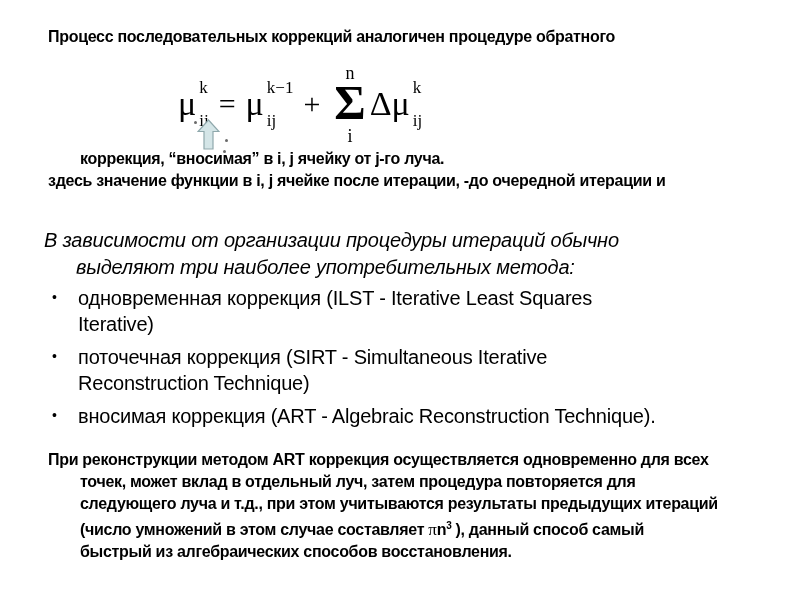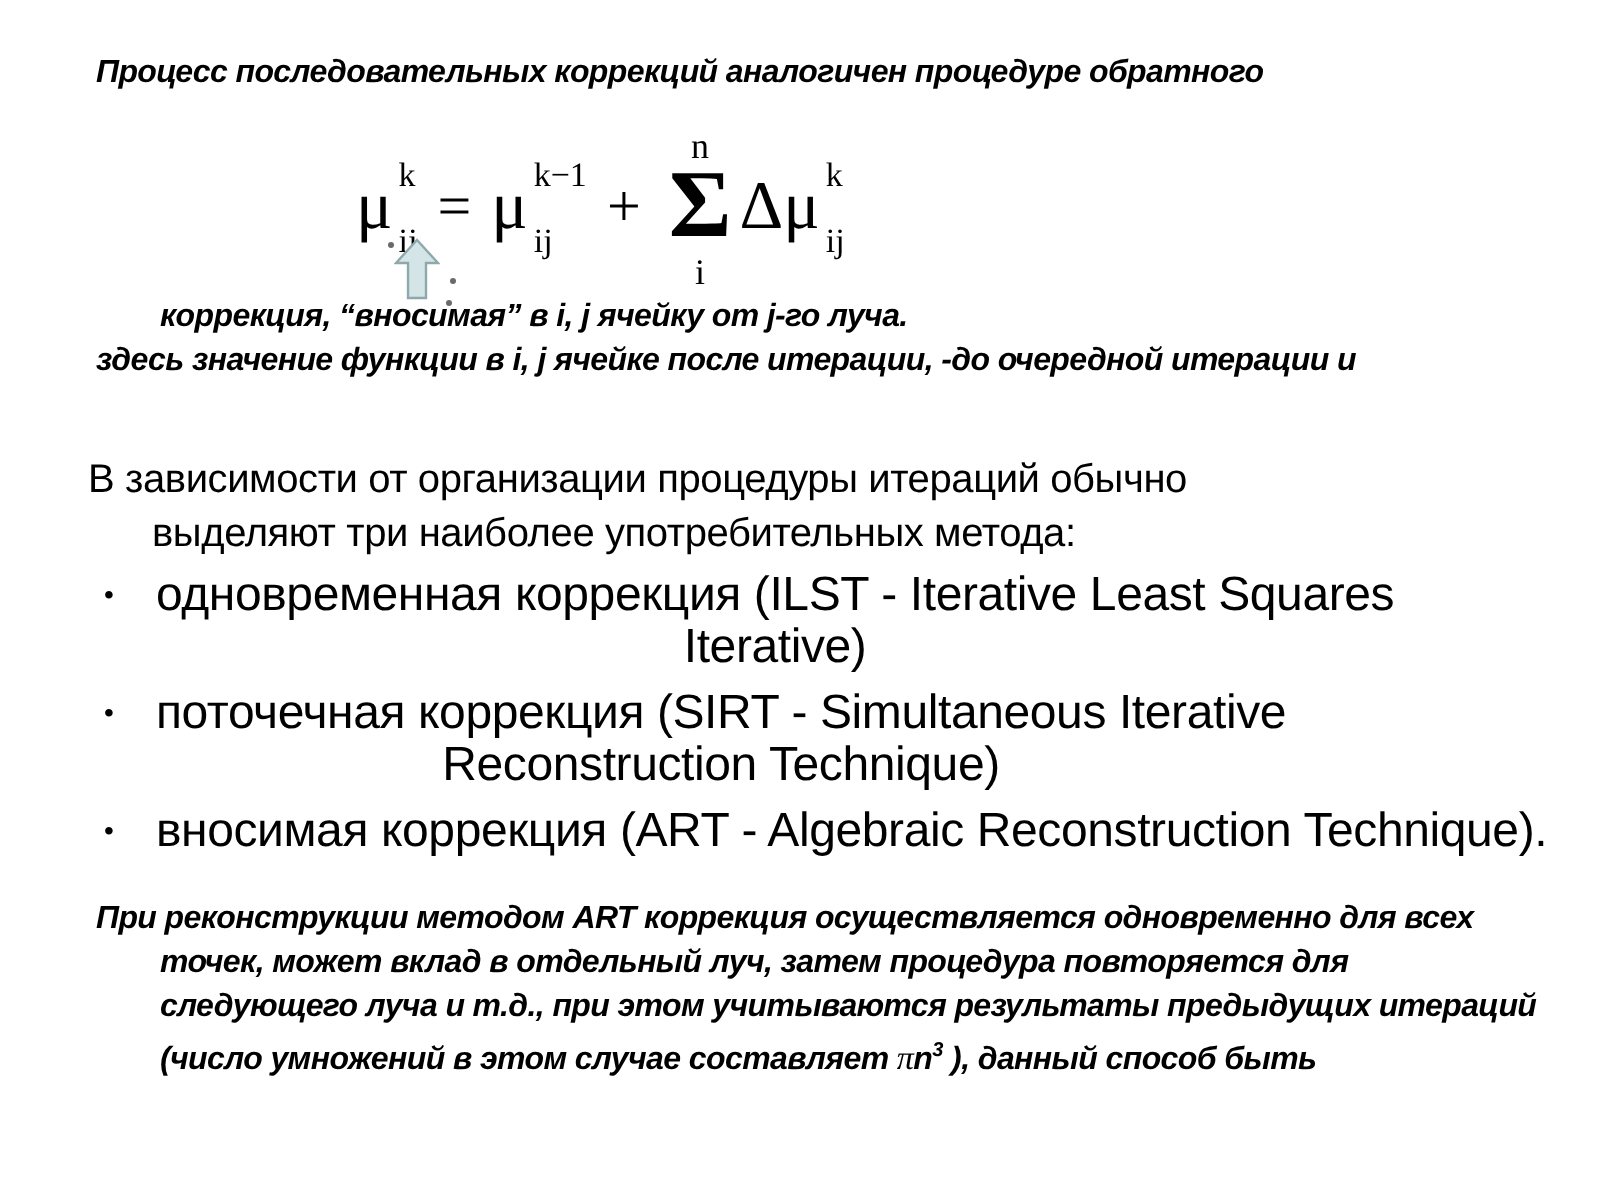--- a/index.html
+++ b/index.html
@@ -8,24 +8,24 @@
     position: relative;
     width: 800px;
     height: 600px;
     background: #ffffff;
     color: #000000;
     overflow: hidden;
     font-family: "Liberation Sans", sans-serif;
   }
   
   .smalltext { position: absolute; left: 48px; font-weight: 700; font-size: 16px; line-height: 22px; letter-spacing: -0.3px; }
-  .smalltext .ln { display: block; white-space: nowrap; font-style: italic; }
+  .smalltext .ln { display: block; white-space: nowrap; }
   .smalltext .ln.indent { padding-left: 32px; }
   
-  .bigtext { position: absolute; left: 44px; font-weight: 400; font-size: 20px; line-height: 27px; letter-spacing: -0.2px; }
+  .bigtext { position: absolute; left: 44px; font-weight: 400; font-size: 20px; line-height: 27px; letter-spacing: -0.2px; font-style: italic; }
   .bigtext .ln { display: block; white-space: nowrap; }
   .bigtext .ln.indent { padding-left: 32px; }
 
   
   .formula {
     position: absolute; left: 178px; top: 64px;
     display: flex; align-items: center;
     font-family: "Liberation Serif", serif;
     font-size: 32px; line-height: 1;
   }
@@ -41,21 +41,21 @@
   .f-sum-top { margin-bottom: 1px; }
   .f-sum-bot { margin-top: 3px; }
 
   .callout-arrow { position: absolute; left: 197px; top: 119px; }
   .stray-dot { position: absolute; width: 3px; height: 3px; background: #6a6a6a; border-radius: 50%; }
 
   
   .bullets { position: absolute; left: 52px; top: 285px; }
   .bullet-item { display: flex; margin-bottom: 7px; }
   .bullet-marker { width: 26px; font-size: 14px; line-height: 25px; flex: 0 0 26px; }
-  .bullet-body { font-size: 24px; line-height: 26px; letter-spacing: -0.2px; text-align: center; }
+  .bullet-body { font-size: 20px; line-height: 26px; letter-spacing: -0.2px; }
   .bullet-body .ln { display: block; white-space: nowrap; }
 
   .pi { font-family: "Liberation Serif", serif; font-weight: 400; font-size: 17px; }
   .exp { font-size: 10px; vertical-align: super; }
 </style>
 </head>
 <body>
 
 <div class="slide">
 
@@ -132,16 +132,17 @@
         <span class="ln"> вносимая коррекция (ART - Algebraic Reconstruction Technique).</span>
 
       </span>
     </div>
   </div>
 
   <div class="smalltext" style="top:429px;margin-top:20px;">
     <span class="ln">При реконструкции методом ART коррекция осуществляется одновременно для всех</span>
     <span class="ln indent">точек, может вклад в отдельный луч, затем процедура повторяется для</span>
     <span class="ln indent">следующего луча и т.д., при этом учитываются результаты предыдущих итераций</span>
-    <span class="ln indent"><span>(число умножений в этом случае составляет </span><span class="pi">π</span><span>n</span><span class="exp">3</span><span> ), данный способ быть</span></span>
+    <span class="ln indent"><span>(число умножений в этом случае составляет </span><span class="pi">π</span><span>n</span><span class="exp">3</span><span> ), данный способ самый</span></span>
+    <span class="ln indent">быстрый из алгебраических способов восстановления.</span>
   </div>
 
 </div>
 
 </body></html>

